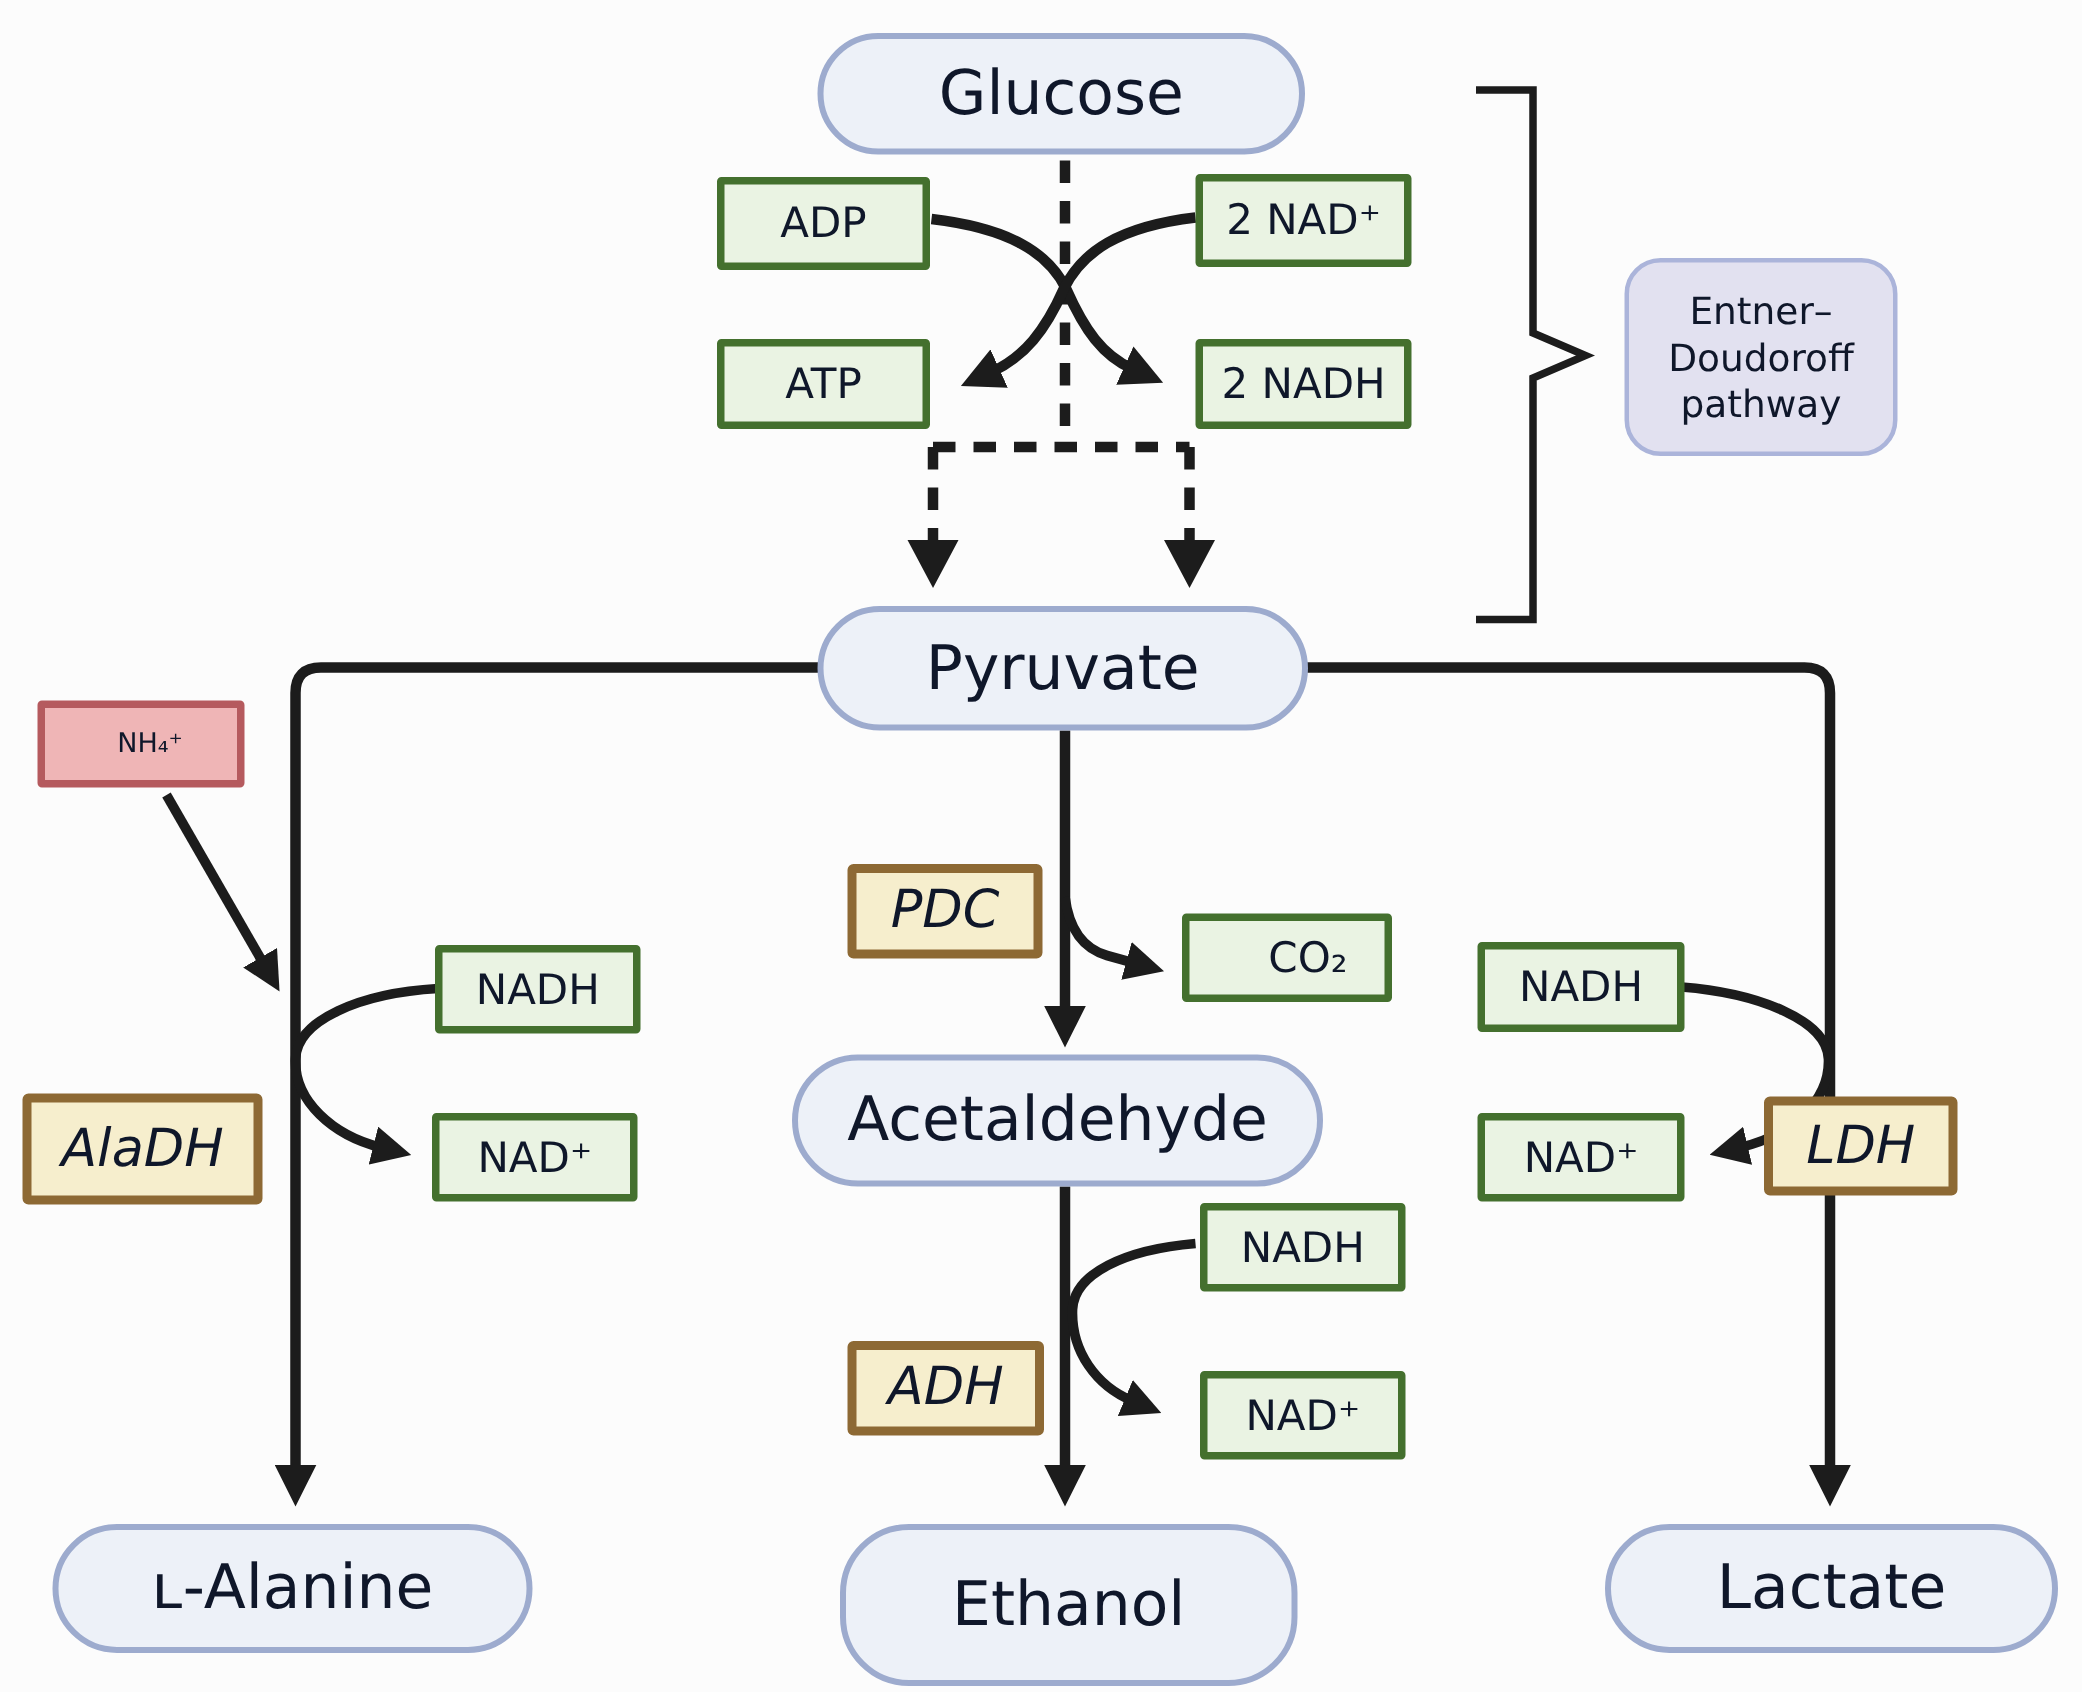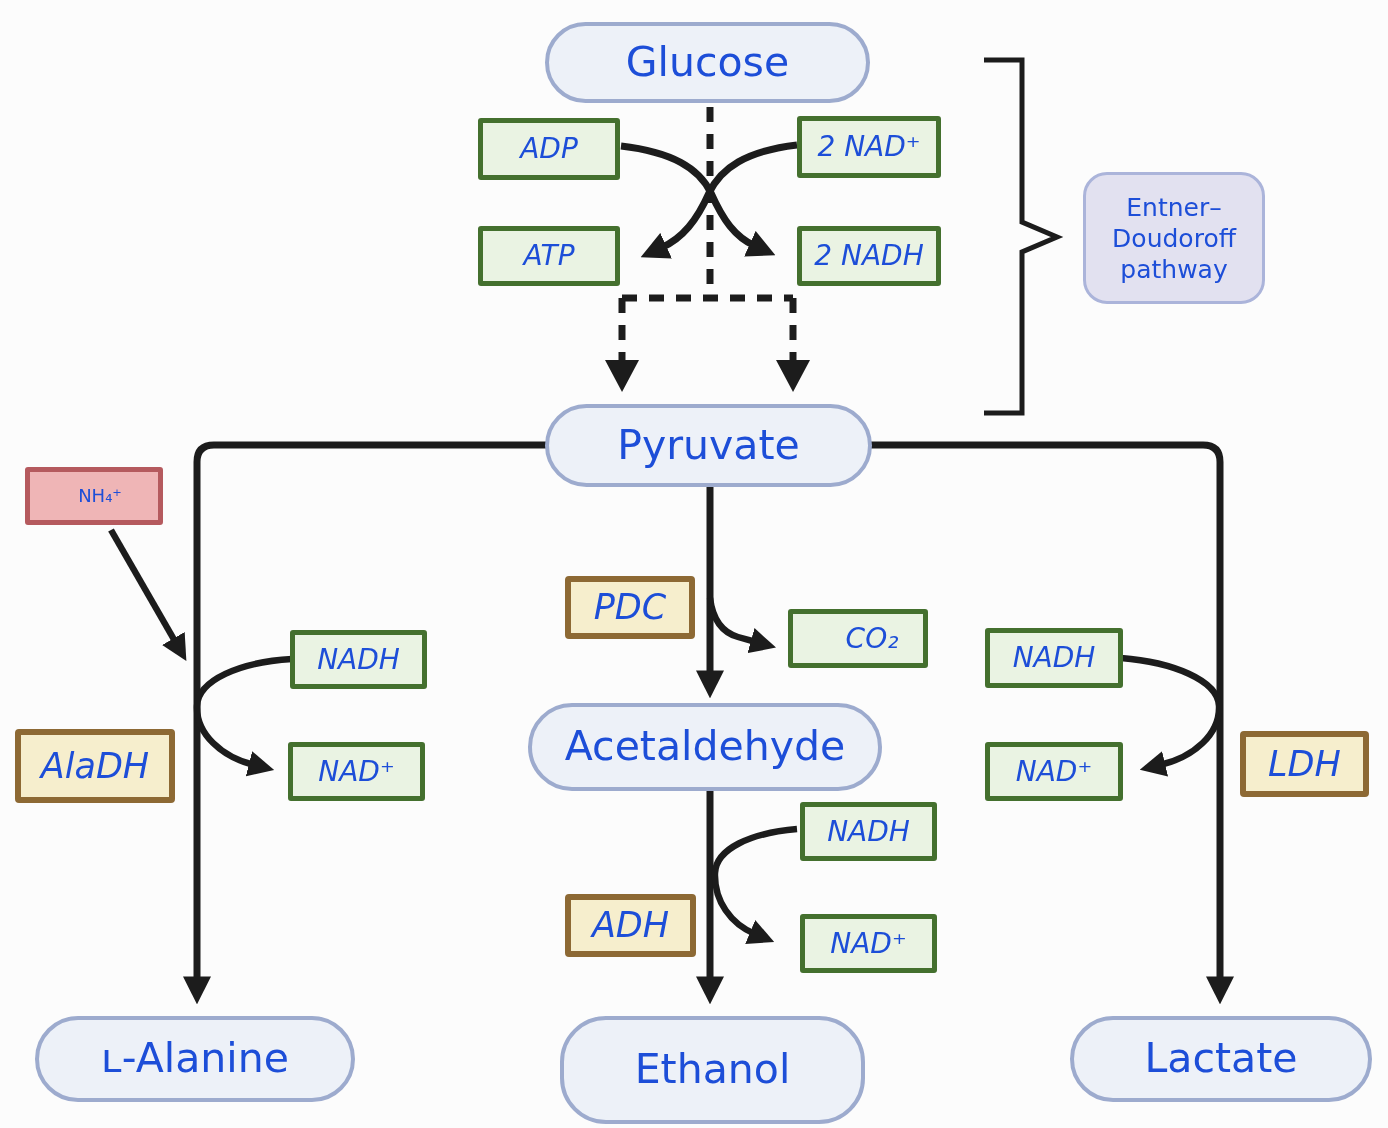--- a/index.html
+++ b/index.html
@@ -1,26 +1,26 @@
 <!DOCTYPE html>
 <html><head>
 <meta charset="utf-8">
 <style>
   html,body{margin:0;padding:0;background:#ffffff;}
   .canvas{
     position:relative;width:1388px;height:1128px;background:#fcfcfc;
-    font-family:"DejaVu Sans","Liberation Sans",sans-serif;color:#1d4ed8;overflow:hidden;
+    font-family:"DejaVu Sans","Liberation Sans",sans-serif;color:#0f172a;overflow:hidden;
   }
   .wires{position:absolute;left:0;top:0;width:1388px;height:1128px;}
   .box{
     position:absolute;box-sizing:border-box;display:flex;align-items:center;justify-content:center;
     text-align:center;line-height:1.05;white-space:nowrap;
   }
   .metab{background:#edf1f8;border:4px solid #9dabce;border-radius:46px;font-size:41px;}
-  .cof{background:#eaf3e3;border:5px solid #44702e;border-radius:3px;font-size:28px;font-style:italic;}
+  .cof{background:#eaf3e3;border:5px solid #44702e;border-radius:3px;font-size:28px;}
   .enz{background:#f6eecd;border:6px solid #8d6934;border-radius:4px;font-size:35px;font-style:italic;margin-top:48px;}
   .amm{background:#efb5b6;border:5px solid #b55a5e;border-radius:3px;font-size:18px;padding-left:12px;}
   .ed{
     background:#e2e1f0;border:3px solid #abb4da;border-radius:24px;font-size:25px;
     flex-direction:column;line-height:1.24;
   }
   
   .p-glucose{left:545px;top:22px;width:325px;height:81px;}
   .p-adp{left:478px;top:118px;width:142px;height:62px;}
   .p-2nad{left:797px;top:116px;width:144px;height:62px;}
@@ -33,21 +33,21 @@
   .p-lnadh{left:290px;top:630px;width:137px;height:59px;}
   .p-lnad{left:288px;top:742px;width:137px;height:59px;}
   .p-pdc{left:565px;top:528px;width:130px;height:63px;}
   .p-co2{left:788px;top:609px;width:140px;height:59px;padding-left:28px;}
   .p-acet{left:528px;top:703px;width:354px;height:88px;}
   .p-adh{left:565px;top:846px;width:131px;height:63px;}
   .p-mnadh{left:800px;top:802px;width:137px;height:59px;}
   .p-mnad{left:800px;top:914px;width:137px;height:59px;}
   .p-rnadh{left:985px;top:628px;width:138px;height:60px;}
   .p-rnad{left:985px;top:742px;width:138px;height:59px;}
-  .p-ldh{left:1240px;top:683px;width:129px;height:66px;}
+  .p-ldh{left:1176px;top:683px;width:129px;height:66px;}
   .p-lala{left:35px;top:1016px;width:320px;height:86px;}
   .p-eth{left:560px;top:1016px;width:305px;height:108px;}
   .p-lac{left:1070px;top:1016px;width:302px;height:86px;}
 </style>
 </head>
 <body>
 
 <div class="canvas">
 
   <svg class="wires" viewBox="0 0 1388 1128" xmlns="http://www.w3.org/2000/svg">

